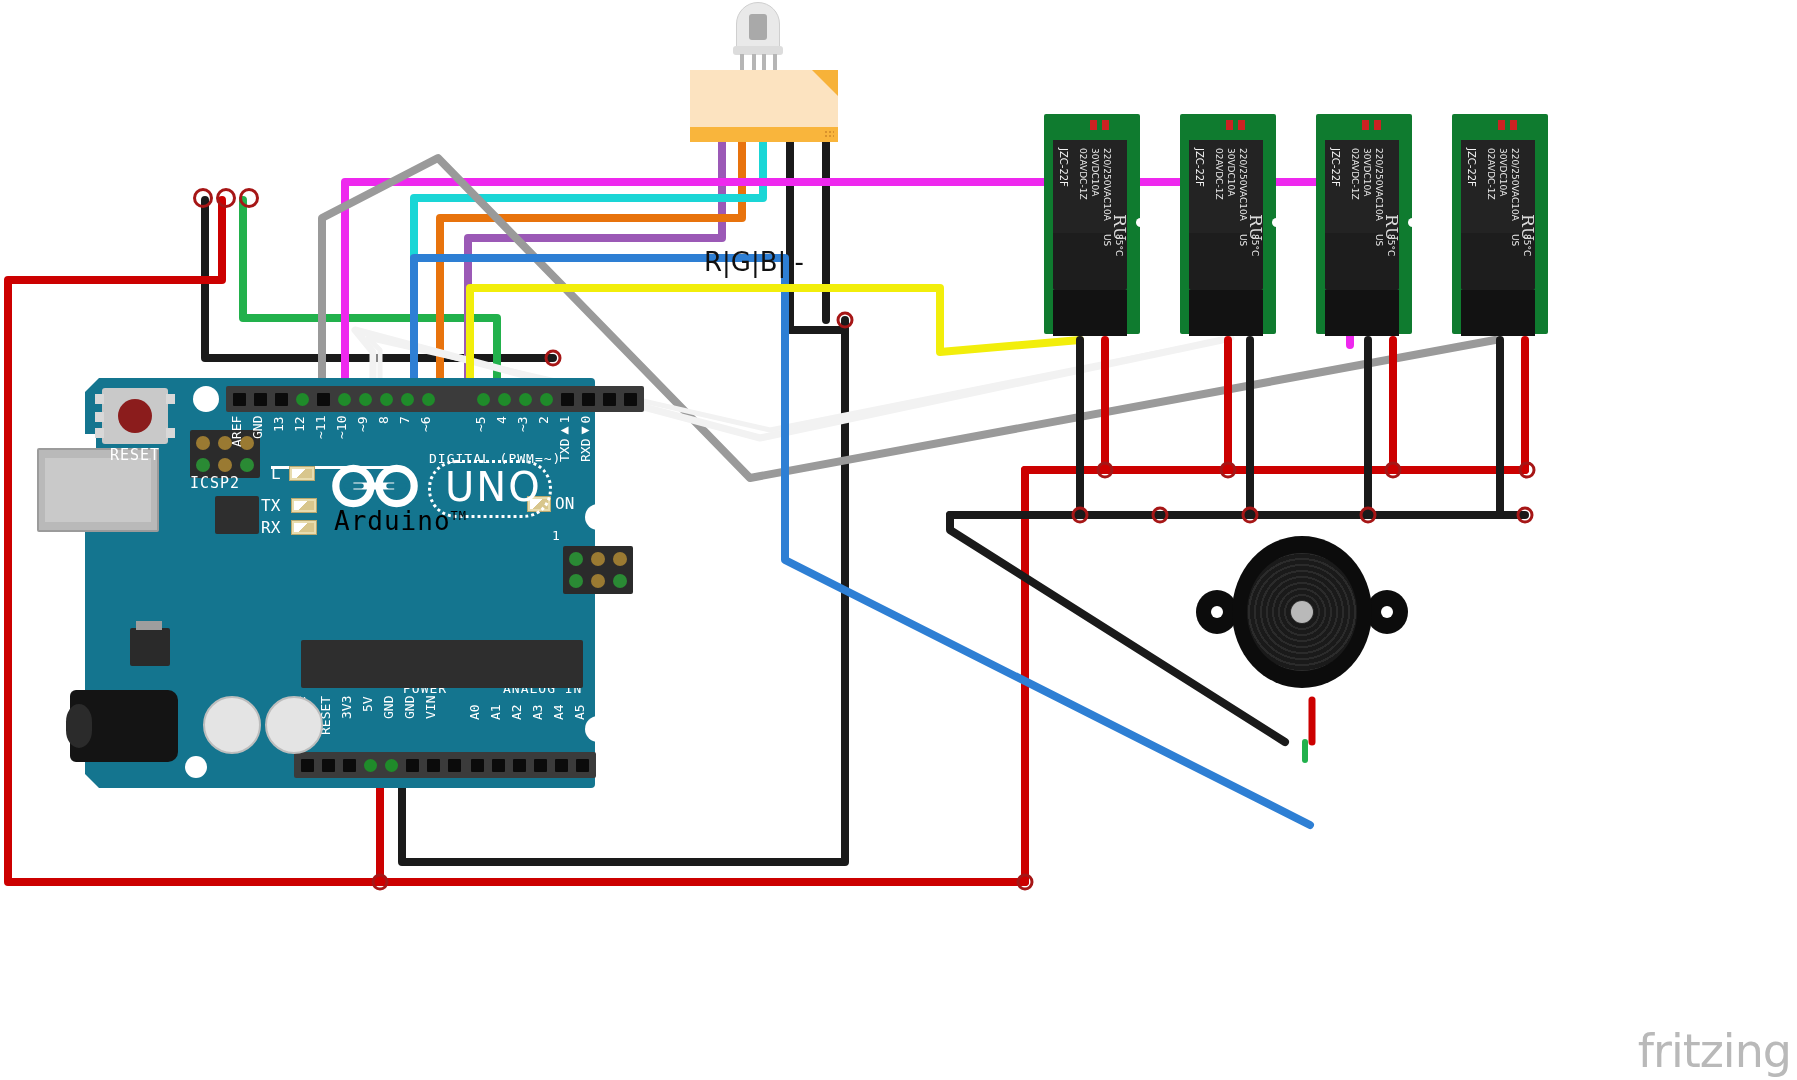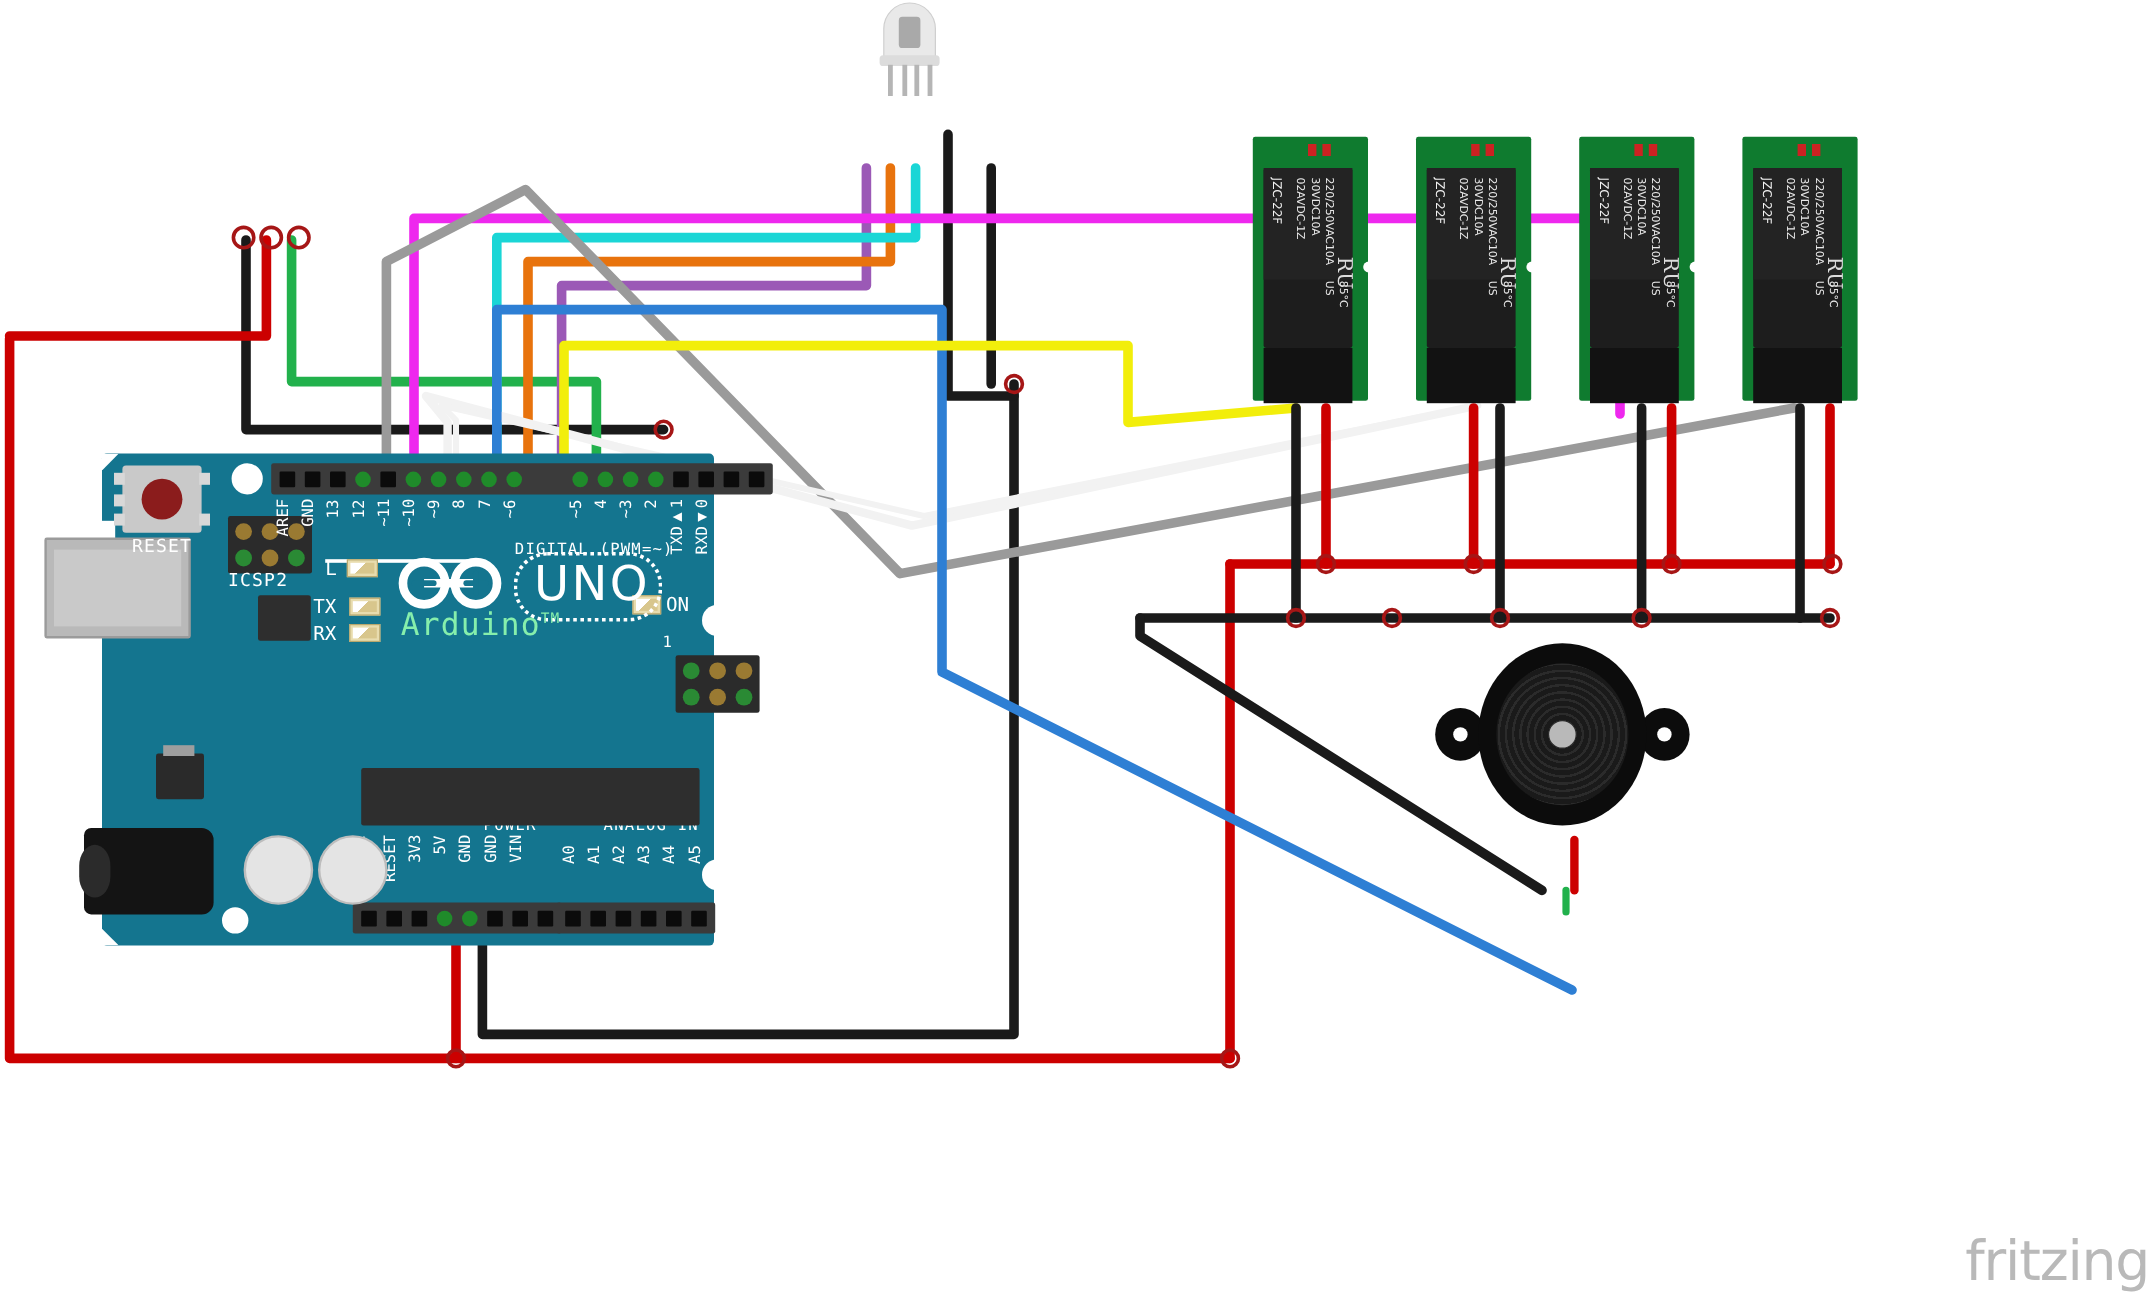--- a/index.html
+++ b/index.html
@@ -145,21 +145,21 @@
   
   .logo-inf { position: absolute; width: 96px; height: 48px; }
   .uno-text {
     position: absolute; color: #ffffff; font-family: "DejaVu Sans", sans-serif;
     font-size: 40px; letter-spacing: 2px;
   }
   .uno-ring {
     position: absolute; border: 3px dotted #ffffff; border-radius: 28px;
   }
   .arduino-word {
-    position: absolute; color: #86efac;
+    position: absolute; color: #000000;
     font-family: "DejaVu Sans Mono", monospace; font-size: 26px; letter-spacing: 1px;
   }
   .tm { font-size: 12px; vertical-align: super; }
 
   .led-lbl { position: absolute; color: #ffffff;
     font-family: "DejaVu Sans Mono", monospace; font-size: 16px; }
   .led-box { position: absolute; width: 26px; height: 15px; background: #e8dcae;
     border: 1px solid #b9a86e; }
   .led-box::after{ content:""; position:absolute; left:2px; top:2px; right:2px; bottom:2px;
     background: linear-gradient(135deg,#fff 0 45%, #d8c68c 45% 100%); }
@@ -325,20 +325,28 @@
     <div class="dome"></div>
     <div class="inner"></div>
     <div class="lip"></div>
     <div class="leg" style="left:4px;"></div>
     <div class="leg" style="left:16px;"></div>
     <div class="leg" style="left:26px;"></div>
     <div class="leg" style="left:37px;"></div>
   </div>
 
 
+  <div class="note" id="note-rgb">
+    <div class="fold"></div>
+    <div class="txt">
+      <div>R|G|B| -</div>
+    </div>
+    <div class="footbar"></div>
+    <div class="grip"></div>
+  </div>
 
   <div id="arduino">
     <div class="corner-tl"></div>
     <div class="corner-bl"></div>
     <div class="notch-l"></div>
 
     <div class="usb">
         <div class="inner"></div>
       </div>
     <div class="jack">

